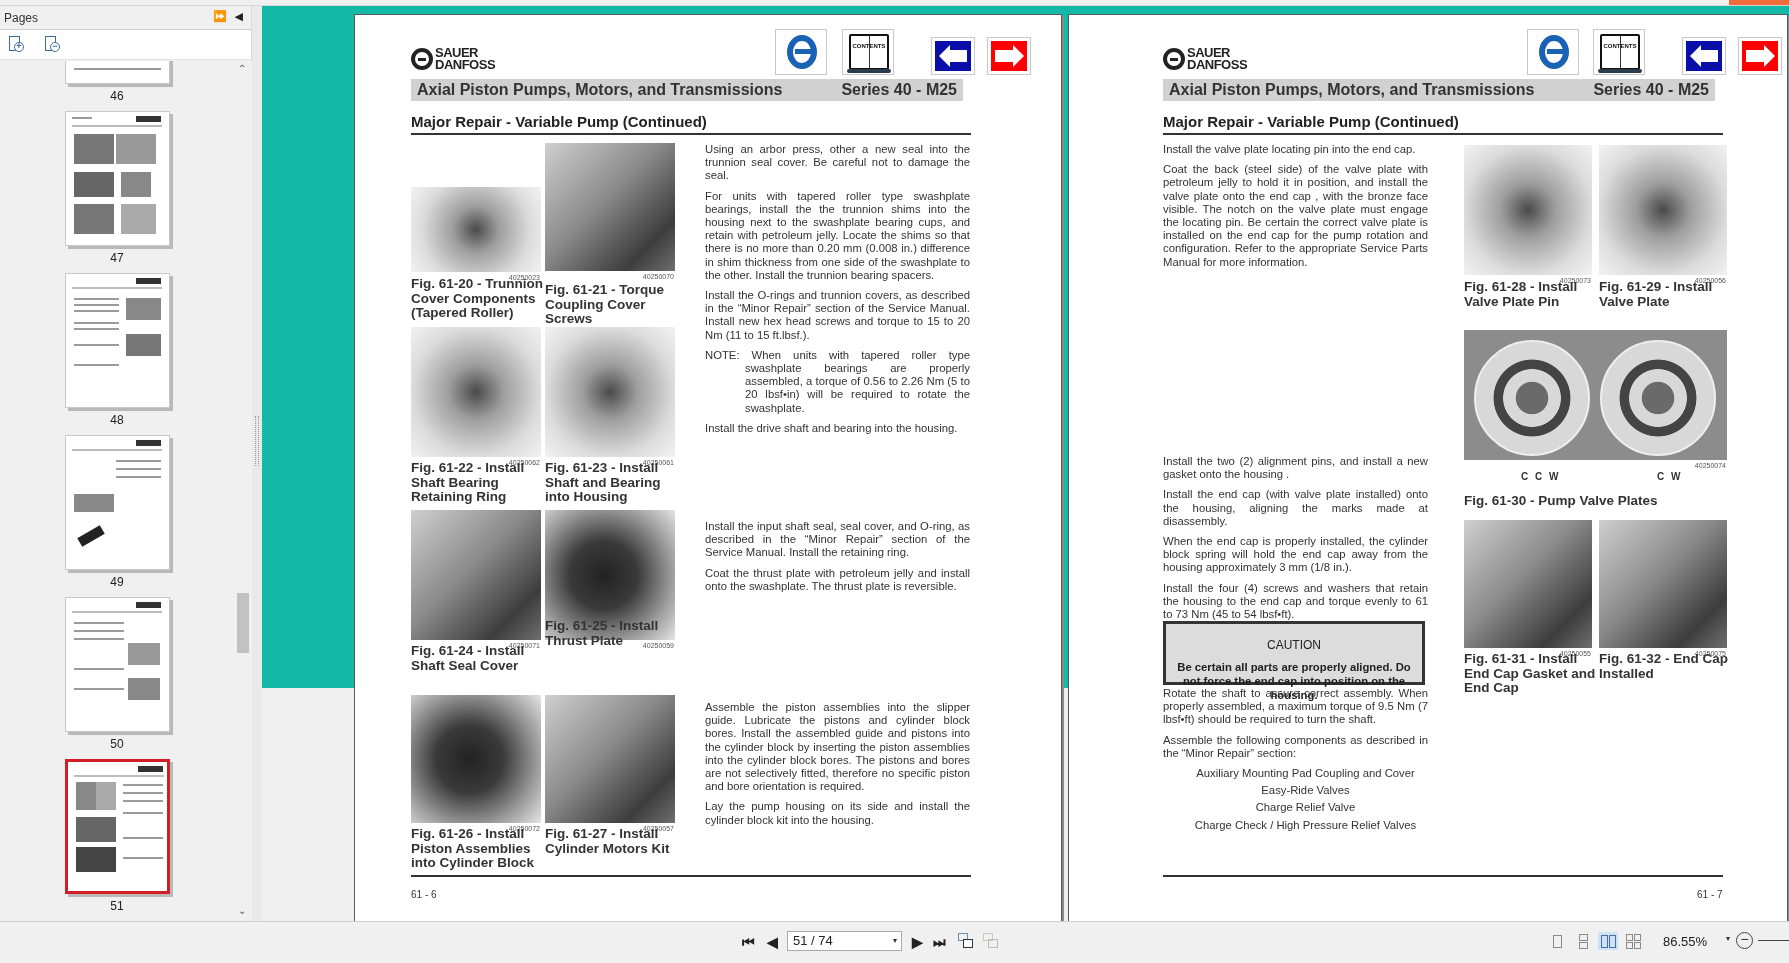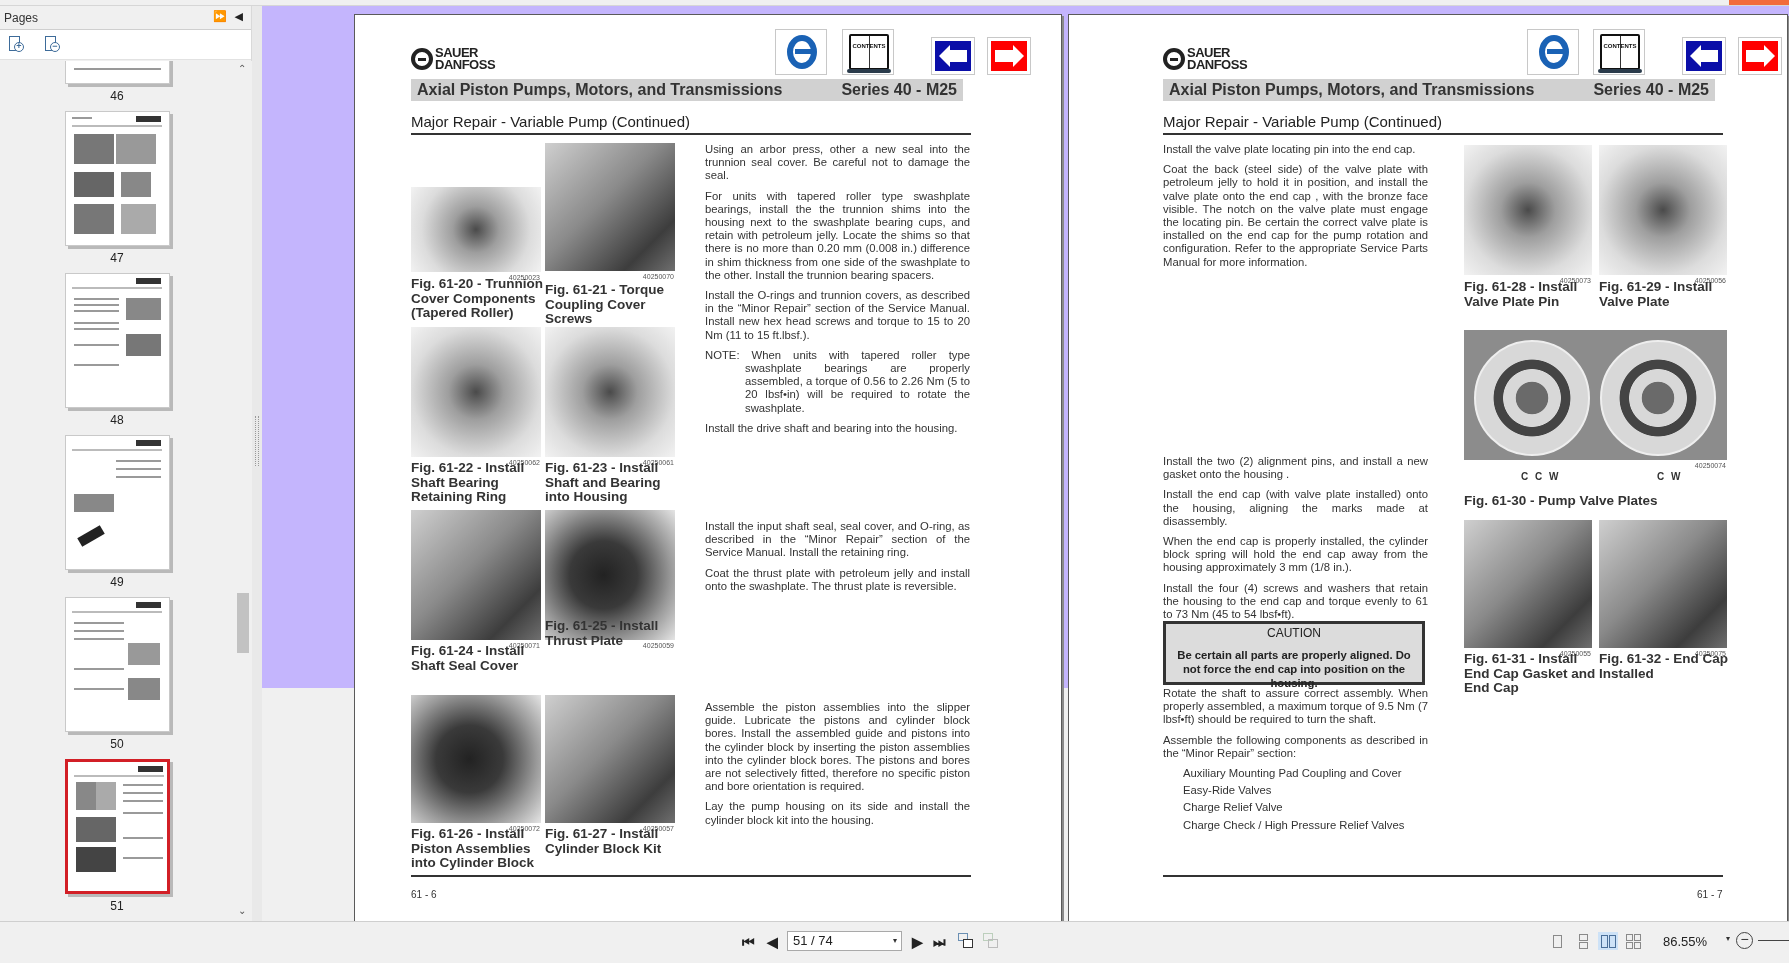--- a/index.html
+++ b/index.html
@@ -25,21 +25,21 @@
 .thumb-num{position:absolute;left:0;width:234px;text-align:center;font-size:12px;color:#222}
 .sb-vscroll{position:absolute;left:234px;top:55px;width:18px;height:860px;background:#f0f0f0}
 .sb-vscroll .arrow{position:absolute;left:4px;font-size:10px;color:#555}
 .sb-vscroll .thumbbar{position:absolute;left:3px;top:532px;width:12px;height:60px;background:#c2c2c2}
 .sb-hscroll{position:absolute;left:0;top:915px;width:234px;height:18px;background:#f0f0f0;border-top:1px solid #e3e3e3}
 .sb-hscroll span{position:absolute;top:2px;font-size:11px;color:#bbb}
 
 .splitter{position:absolute;left:252px;top:6px;width:10px;height:915px;background:#e9e9e9}
 .splitter .grip{position:absolute;left:3px;top:410px;width:4px;height:50px;border-left:1px dotted #999;border-right:1px dotted #999}
 
-.docarea{position:absolute;left:262px;top:6px;width:1527px;height:682px;background:#c4b5fd}
+.docarea{position:absolute;left:262px;top:6px;width:1527px;height:682px;background:#14b8a6}
 .page{position:absolute;top:8px;width:708px;height:910px;background:#fff;border:1px solid #5a5a5a;box-shadow:2px 2px 0 #8a8a8a}
 .page.left{left:92px}
 .page.right{left:806px;width:720px}
 .logo{position:absolute;top:32px;display:flex;align-items:center}
 .logo .sym{width:22px;height:22px;border-radius:50%;border:4px solid #222;position:relative;margin-right:2px}
 .logo .sym::after{content:"";position:absolute;left:3px;top:6px;width:8px;height:3px;background:#222}
 .logo .txt{font-size:13px;font-weight:bold;line-height:12px;color:#222;letter-spacing:-0.5px}
 .navicon{position:absolute;top:14px;width:52px;height:46px;border:1px solid #c8c8c8;background:#fff;cursor:pointer}
 .navicon.sd .s{position:absolute;left:11px;top:5px;width:30px;height:34px;border-radius:50%;border:6px solid #1a62b5}
 .navicon.sd .s::after{content:"";position:absolute;left:2px;top:8px;width:16px;height:5px;background:#1a62b5}
@@ -53,37 +53,37 @@
 .arrowbtn.red .in{background:#f00}
 .arrowbtn .in::before{content:"";position:absolute;top:9px;width:18px;height:12px;background:#fff}
 .arrowbtn .in::after{content:"";position:absolute;top:4px;width:0;height:0;border-top:11px solid transparent;border-bottom:11px solid transparent}
 .arrowbtn.blue .in::before{left:14px}
 .arrowbtn.blue .in::after{left:4px;border-right:11px solid #fff}
 .arrowbtn.red .in::before{left:4px}
 .arrowbtn.red .in::after{left:22px;border-left:11px solid #fff}
 .band{position:absolute;top:64px;height:22px;background:#d1d1d1;font-size:16px;font-weight:bold;color:#333;line-height:22px}
 .band .t1{position:absolute;left:6px}
 .band .t2{position:absolute;right:6px}
-.section-title{position:absolute;top:98px;font-size:15px;font-weight:normal;color:#222}
+.section-title{position:absolute;top:98px;font-size:15px;font-weight:bold;color:#222}
 .rule{position:absolute;height:2px;background:#333}
 .body-text{position:absolute;font-size:11.3px;line-height:13.2px;color:#333;text-align:justify}
 .body-text p{margin-bottom:7px}
 .body-text p.note{text-indent:-40px;padding-left:40px}
-.body-text .indent{padding-left:20px;text-align:left;margin-bottom:4px}
+.body-text .indent{padding-left:20px;text-align:center;margin-bottom:4px}
 .photo{position:absolute;background:linear-gradient(135deg,#cfcfcf 0%,#8a8a8a 45%,#3d3d3d 80%,#6f6f6f 100%)}
 .photo.dark{background:radial-gradient(circle at 45% 50%,#222 0%,#3a3a3a 35%,#9a9a9a 70%,#e5e5e5 100%)}
 .photo.light{background:radial-gradient(circle at 50% 50%,#4a4a4a 0%,#9e9e9e 30%,#dcdcdc 70%,#f2f2f2 100%)}
 .photo.plates{background:#8c8c8c}
 .photo .code{position:absolute;right:1px;bottom:-9px;font-size:7px;color:#555}
 .plate{position:absolute;top:10px;width:116px;height:116px;border-radius:50%;background:radial-gradient(circle,#6a6a6a 0 20%,#d8d8d8 21% 36%,#444 37% 48%,#d8d8d8 49% 100%);border:2px solid #eee}
 .caption{position:absolute;font-size:13.5px;line-height:14.5px;font-weight:bold;color:#333}
 .small-label{position:absolute;font-size:10px;font-weight:bold;color:#333;letter-spacing:2px}
 .fig-title{position:absolute;font-size:13.5px;font-weight:bold;color:#333}
 .caution{position:absolute;border:3px solid #333;background:#dcdcdc;text-align:center;color:#222}
-.caution .h{font-size:12px;margin-top:2px}
+.caution .h{font-size:12px;margin-top:14px}
 .caution .b{font-size:11.3px;font-weight:bold;line-height:14px;margin-top:8px;padding:0 4px}
 .pagenum{position:absolute;font-size:10px;color:#333}
 
 .bottombar{position:absolute;left:0;top:921px;width:1789px;height:42px;background:#f0f0f0;border-top:1px solid #cfcfcf}
 .bb-btn{position:absolute;top:12px;font-size:14px;color:#222;cursor:pointer;font-weight:bold}
 .pagebox{position:absolute;left:787px;top:9px;width:115px;height:20px;border:1px solid #a9a9a9;background:#fff;font-size:13px;line-height:18px;padding-left:5px;color:#222}
 .pagebox .dd{position:absolute;right:4px;top:0;font-size:8px;color:#333}
 .bb-icon{position:absolute;top:11px;width:16px;height:16px;cursor:pointer}
 .viewmode{position:absolute;top:10px;width:20px;height:18px;border:1px solid transparent;cursor:pointer}
 .viewmode.active{background:#cde2f7;border-color:#cde2f7}
@@ -292,21 +292,21 @@
       <div class="caption" style="left:56px;top:812px">
         <div>Fig. 61-26 - Install</div>
           <div>Piston Assemblies</div>
           <div>into Cylinder Block</div>
       </div>
       <div class="photo" style="left:190px;top:680px;width:130px;height:128px">
           <span class="code">40250057</span>
         </div>
       <div class="caption" style="left:190px;top:812px">
         <div>Fig. 61-27 - Install</div>
-          <div>Cylinder Block Kit</div>
+          <div>Cylinder Motors Kit</div>
       </div>
 
       <div class="body-text" style="left:350px;top:128px;width:265px">
         <p>Using an arbor press, other a new seal into the trunnion seal cover. Be careful not to damage the seal.</p>
         <p>For units with tapered roller type swashplate bearings, install the the trunnion shims into the housing next to the swashplate bearing cups, and retain with petroleum jelly. Locate the shims so that there is no more than 0.20 mm (0.008 in.) difference in shim thickness from one side of the swashplate to the other. Install the trunnion bearing spacers.</p>
         <p>Install the O-rings and trunnion covers, as described in the “Minor Repair” section of the Service Manual. Install new hex head screws and torque to 15 to 20 Nm (11 to 15 ft.lbsf.).</p>
         <p class="note">NOTE: When units with tapered roller type swashplate bearings are properly assembled, a torque of 0.56 to 2.26 Nm (5 to 20 lbsf•in) will be required to rotate the swashplate.</p>
         <p>Install the drive shaft and bearing into the housing.</p>
       </div>
       <div class="body-text" style="left:350px;top:505px;width:265px">

